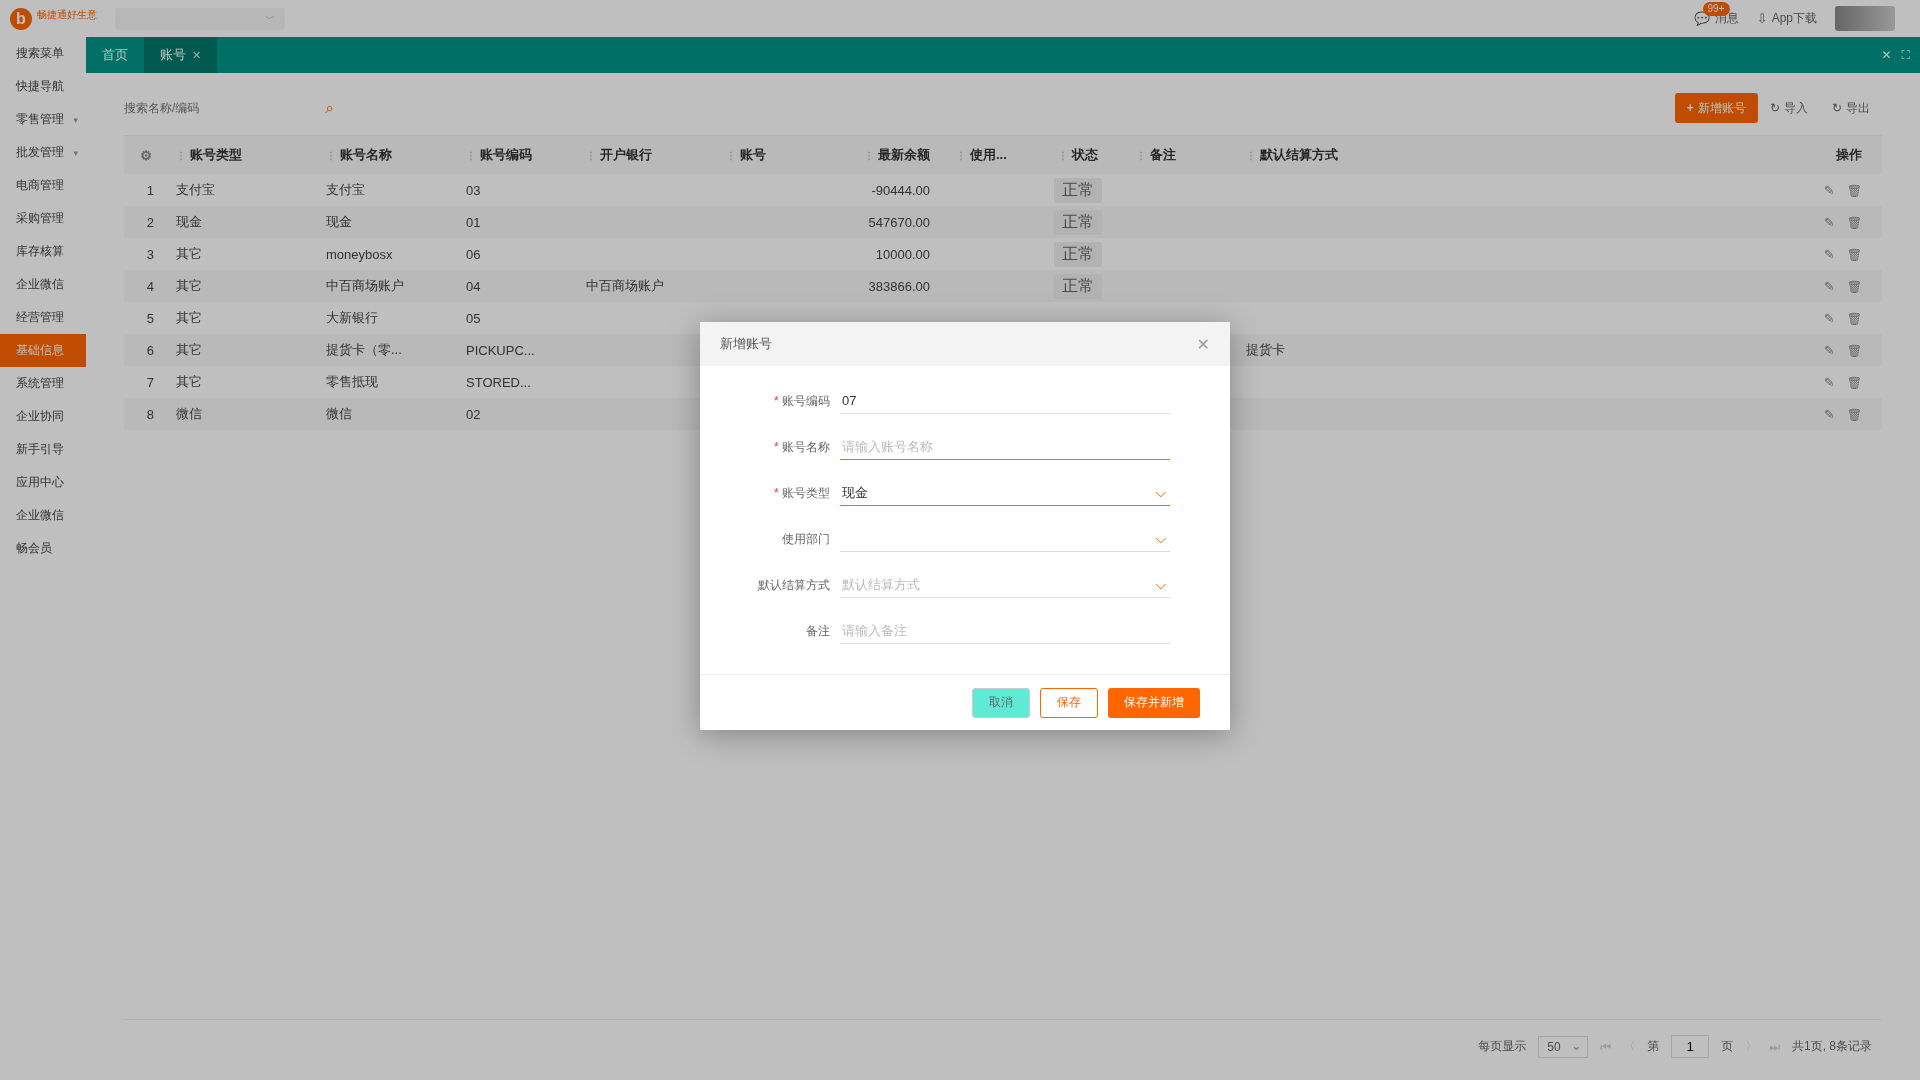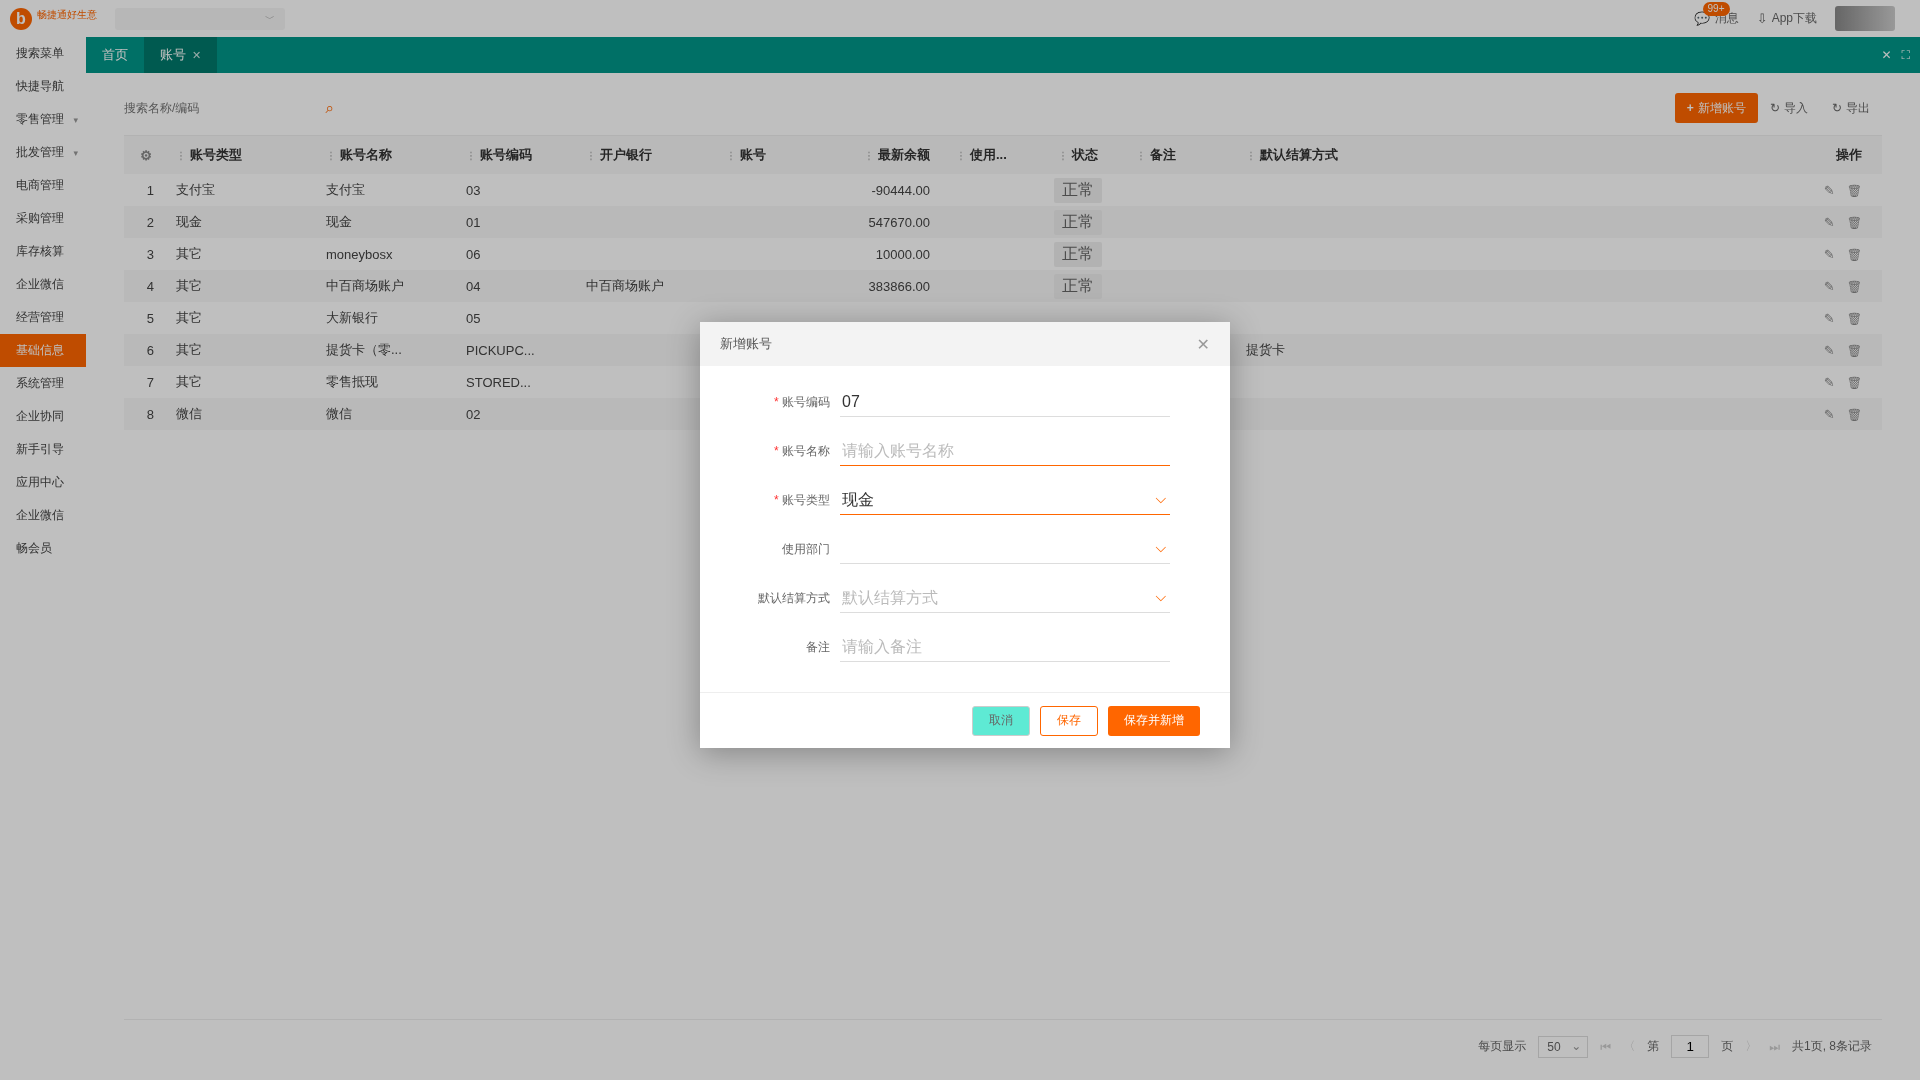--- a/index.html
+++ b/index.html
@@ -84,21 +84,21 @@
 
 
 .modal { position:absolute; width:530px; left:700px; top:322px; background:#fff; box-shadow:0 5px 30px rgba(0,0,0,0.3); }
 .m-head { height:44px; background:#f3f3f3; display:flex; align-items:center; padding:0 20px; font-size:13px; color:#555;}
 .m-close { margin-left:auto; color:#999; cursor:pointer; font-size:16px;}
 .m-body { padding:22px 60px 10px 40px;}
 .frow { display:flex; align-items:center; margin-bottom:20px;}
 .flab { width:100px; text-align:right; color:#666; font-size:12px; padding-right:10px;}
 .req::before{content:"* "; color:#f33;}
 .finp { flex:1; position:relative;}
-.finp input { width:100%; border:none; border-bottom:1px solid #ddd; padding:5px 2px; font-size:16px; outline:none; color:#333;}
+.finp input { width:100%; border:none; border-bottom:1px solid #ddd; padding:5px 2px; font-size:13px; outline:none; color:#333;}
 .finp.err input { border-bottom:1px solid #f60;}
 .finp input::placeholder{color:#bbb;}
 .finp.sel::after{content:"⌵"; position:absolute; right:4px; top:4px; color:#f60; font-size:14px;}
 .finp.sel.muted::after{color:#f60;}
 .m-foot { height:56px; border-top:1px solid #eee; display:flex; align-items:center; justify-content:flex-end; padding:0 30px; gap:10px;}
 .mbtn { height:30px; padding:0 16px; border-radius:3px; font-size:12px; display:inline-flex; align-items:center; cursor:pointer;}
 .mbtn.cancel { border:1px solid #ccc; color:#666; background:#5eead4;}
 .mbtn.save { border:1px solid #f60; color:#f60; background:#fff;}
 .mbtn.saveadd { background:#f60; color:#fff;}
 

